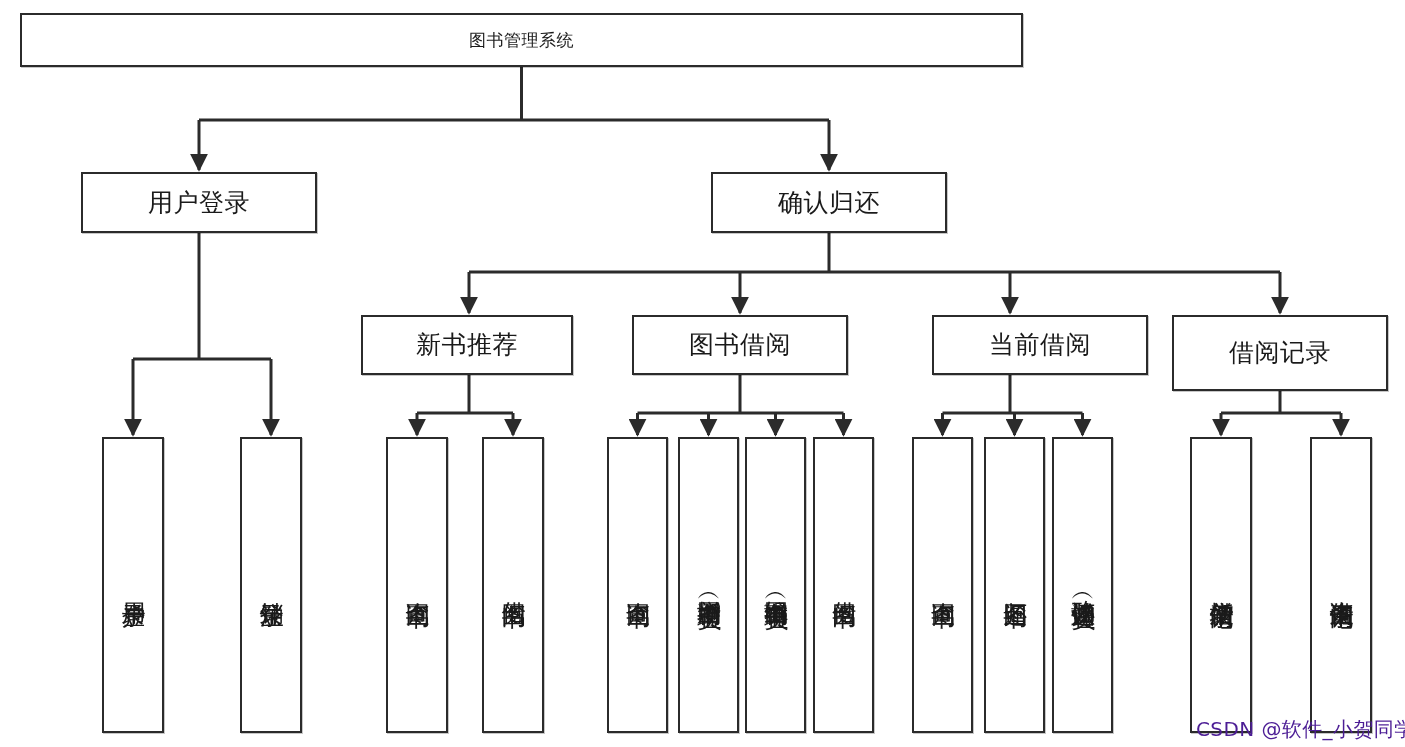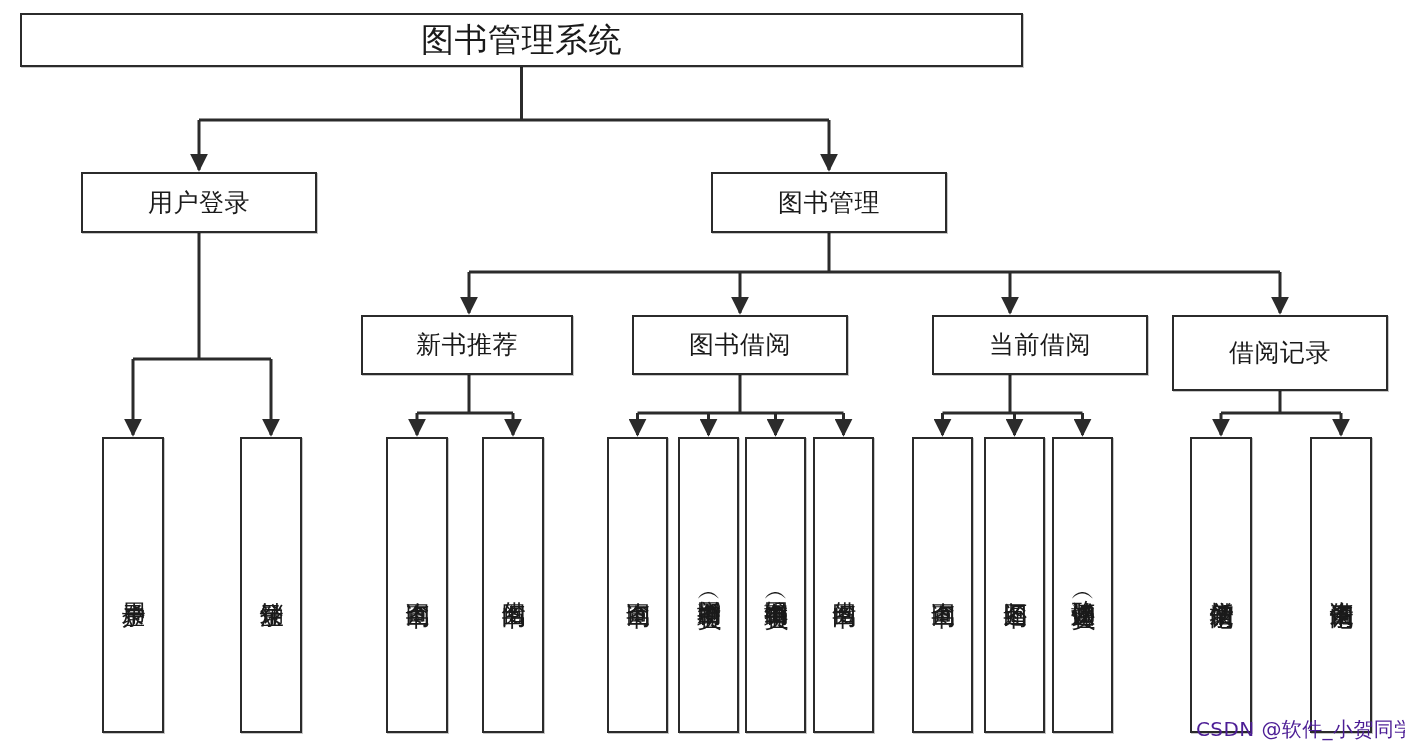--- a/index.html
+++ b/index.html
@@ -40,21 +40,21 @@
   .node .label {
     display: block;
     line-height: 1.18;
     letter-spacing: 0.5px;
     white-space: nowrap;
   }
   .node.h .label {
     font-size: 25px;
   }
   .node.root .label {
-    font-size: 33px;
+    font-size: 17px;
   }
   .node.v {
     align-items: center;
     justify-content: center;
   }
   .node.v .label {
     writing-mode: vertical-rl;
     text-orientation: upright;
     font-size: 24px;
     line-height: 1.14;
@@ -112,21 +112,21 @@
   </svg>
 
   <div class="node root h" style="left: 20px; top: 13px; width: 1003px; height: 54px;">
     <span class="label">图书管理系统</span>
   </div>
 
   <div class="node h" style="left: 81px; top: 172px; width: 236px; height: 61px;">
     <span class="label">用户登录</span>
   </div>
   <div class="node h" style="left: 711px; top: 172px; width: 236px; height: 61px;">
-    <span class="label">图书管理</span>
+    <span class="label">确认归还</span>
   </div>
 
   <div class="node h" style="left: 361px; top: 315px; width: 212px; height: 60px; align-items: center;">
     <span class="label">新书推荐</span>
   </div>
   <div class="node h" style="left: 632px; top: 315px; width: 216px; height: 60px;">
     <span class="label">图书借阅</span>
   </div>
   <div class="node h" style="left: 932px; top: 315px; width: 216px; height: 60px;">
     <span class="label">当前借阅</span>

